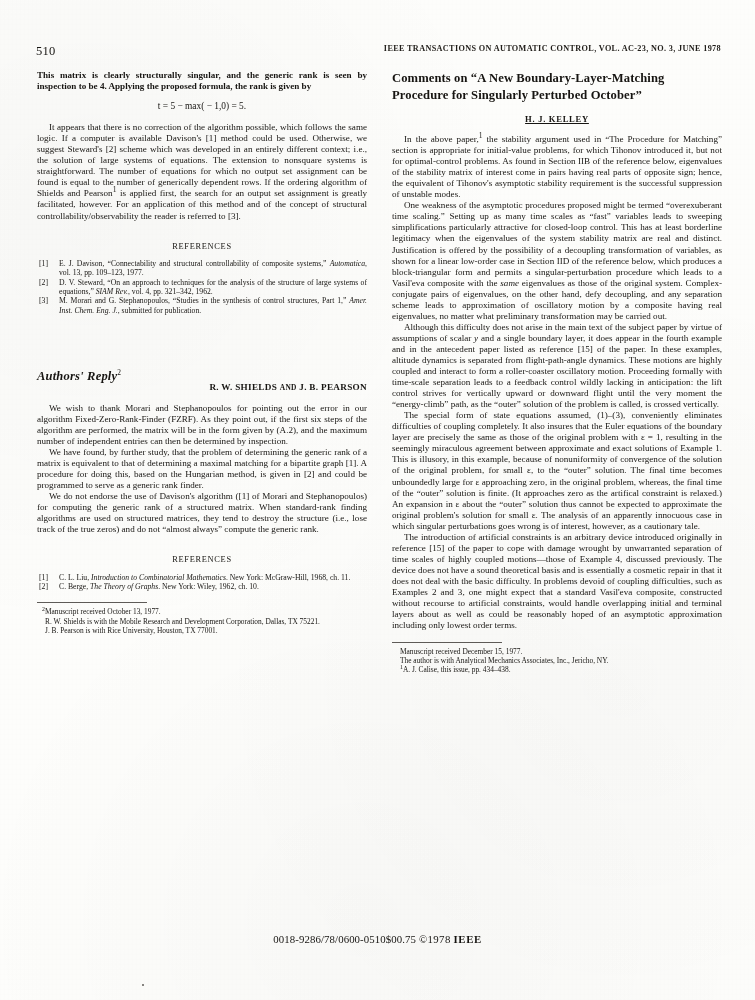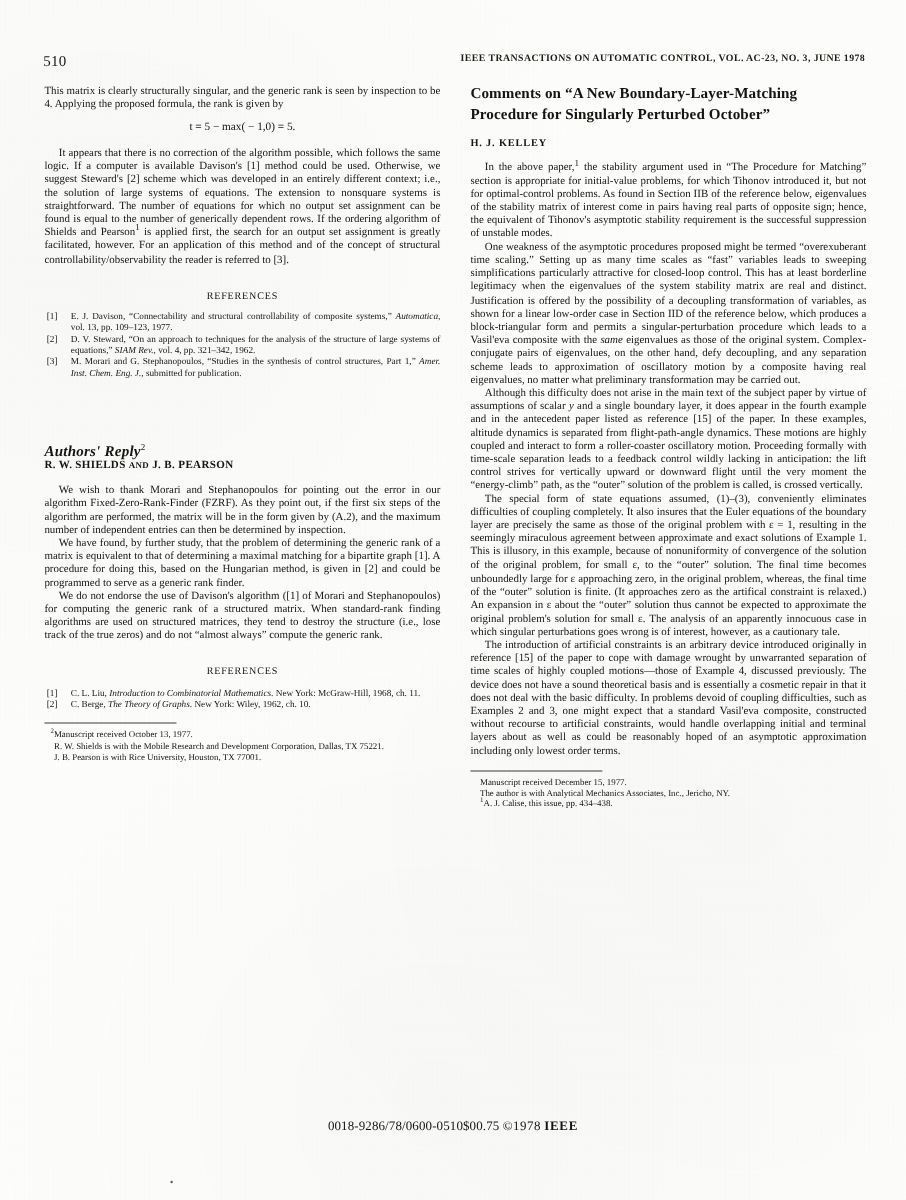--- a/index.html
+++ b/index.html
@@ -64,21 +64,21 @@
     line-height: 11.05px;
     text-align: justify;
     text-justify: inter-word;
     hyphens: manual;
   }
   .col-left { left: 37px; }
   .col-right { left: 392px; }
 
   p { margin: 0; }
   p.indent { text-indent: 12px; }
-  p.noindent { text-indent: 0; }
+  p.noindent { text-indent: 0; font-weight: bold; }
 
   .eq {
     text-align: center;
     margin: 9px 0 10px 0;
     font-size: 9.4px;
     font-family: "Liberation Serif", "DejaVu Serif", serif;
   }
 
   
   .refs-head {
@@ -111,21 +111,21 @@
   
   .reply-title {
     font-style: italic;
     font-weight: 700;
     font-size: 12.5px;
     margin: 56px 0 0 0;
     letter-spacing: 0.2px;
   }
   .reply-title sup { font-size: 7.5px; font-style: normal; font-weight: 400; }
   .byline {
-    text-align: left;
+    text-align: right;
     font-size: 9.2px;
     font-weight: 700;
     letter-spacing: 0.3px;
     margin: 0 0 10px 0;
   }
   .byline .and {
     font-size: 7.4px;
     font-weight: 700;
     letter-spacing: 0.3px;
   }
@@ -133,24 +133,26 @@
   
   .comment-title {
     font-size: 12.6px;
     font-weight: 700;
     line-height: 16.5px;
     letter-spacing: 0.1px;
     margin: 0 0 11px 0;
     text-align: left;
   }
   .comment-author {
+    text-align: center;
     font-size: 8.6px;
     font-weight: 700;
     letter-spacing: 0.7px;
     margin: 0 0 9px 0;
+    text-decoration: underline;
   }
 
   
   .fn-rule {
     width: 110px;
     height: 1px;
     background: #2a2622;
     margin: 11px 0 4px 0;
     opacity: 0.75;
   }

